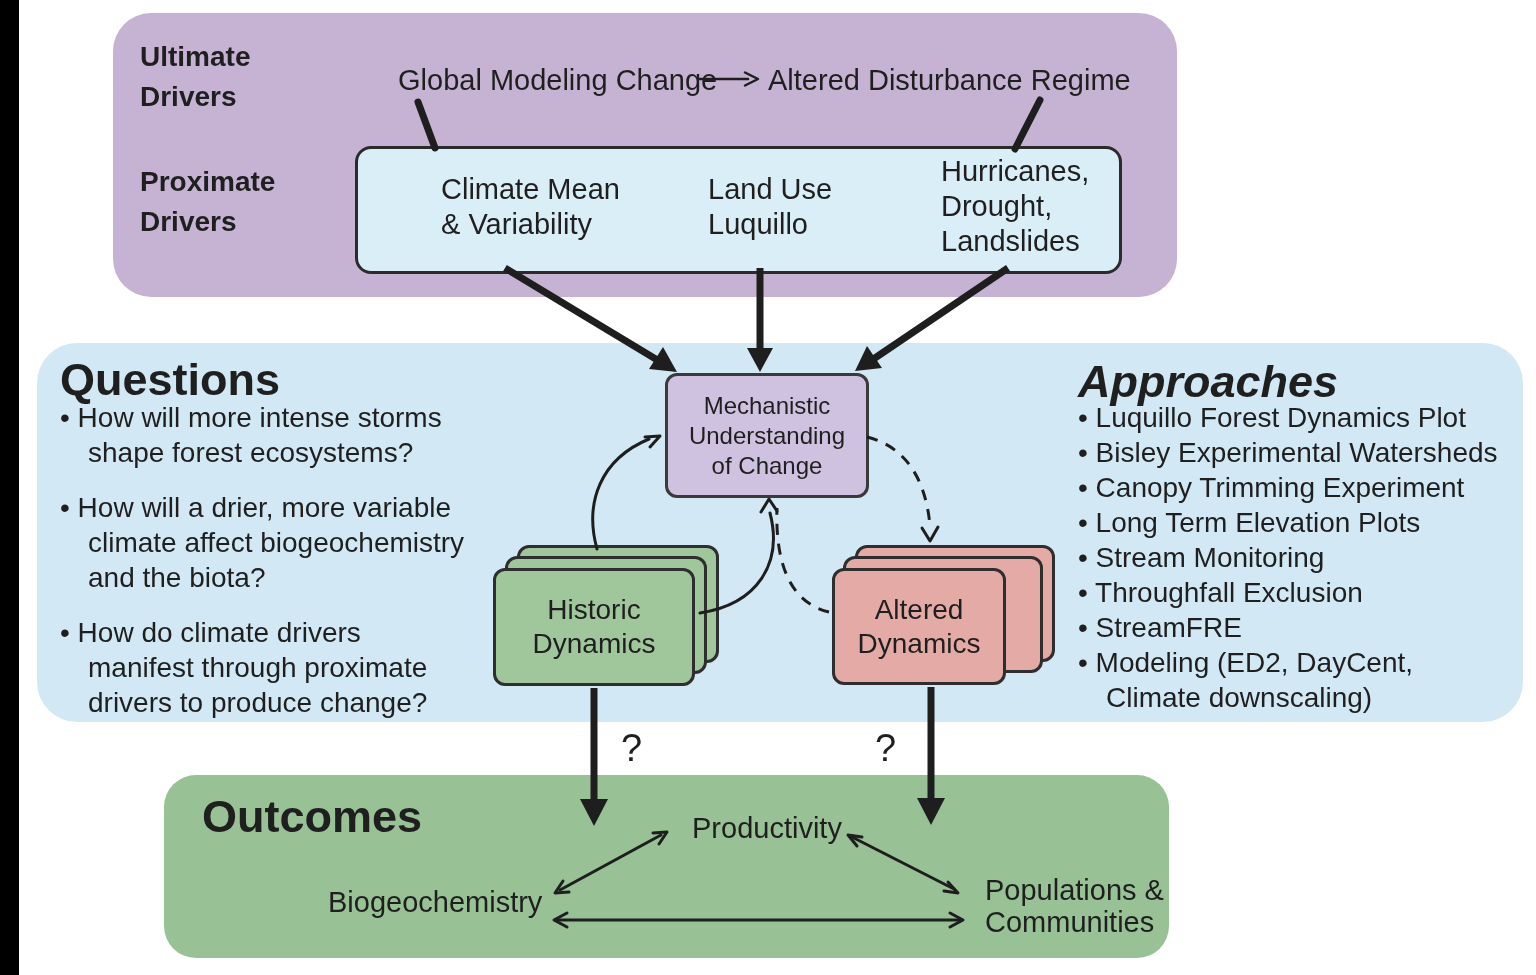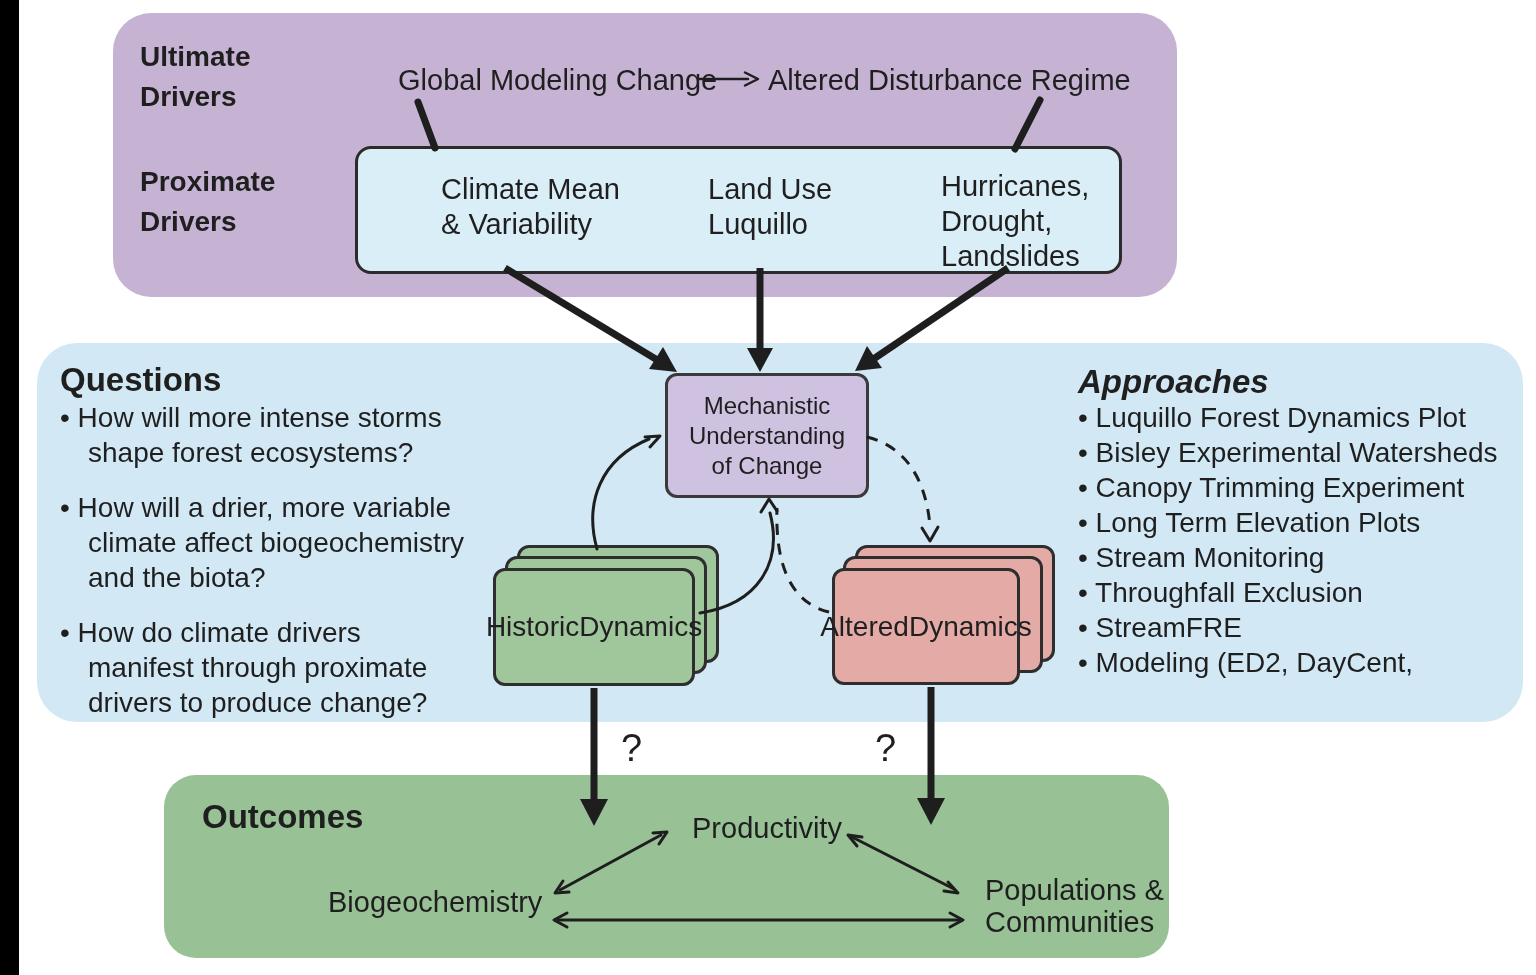--- a/index.html
+++ b/index.html
@@ -11,25 +11,25 @@
   .panel{position:absolute;border-radius:38px;}
   .panel-ultimate{left:113px;top:13px;width:1064px;height:284px;background:#c6b3d4;}
   .panel-middle{left:37px;top:343px;width:1486px;height:379px;background:#d2e9f5;border-radius:40px;}
   .panel-outcomes{left:164px;top:775px;width:1005px;height:183px;background:#98c295;border-radius:32px;}
   .drivers-box{left:355px;top:146px;width:761px;height:122px;background:#daeef8;border:3px solid #2b2b2b;border-radius:16px;position:absolute;}
   .mech-box{left:665px;top:373px;width:198px;height:119px;background:#cfc1e0;border:3px solid #3a3a3a;border-radius:12px;position:absolute;
             display:flex;flex-direction:column;align-items:center;justify-content:center;font-size:24px;line-height:30px;text-align:center;}
   .card{position:absolute;width:202px;height:118px;border:3px solid #2e2e2e;border-radius:12px;box-sizing:border-box;}
   .card.green{background:#a0c69c;}
   .card.pink{background:#e4aba6;}
-  .card-label{display:flex;flex-direction:row;align-items:center;justify-content:center;width:100%;height:100%;
+  .card-label{display:flex;flex-direction:column;align-items:center;justify-content:center;width:100%;height:100%;
               font-size:28px;line-height:34px;text-align:center;}
   
   .t{position:absolute;white-space:nowrap;}
-  .title{font-weight:bold;font-size:33px;line-height:40px;}
+  .title{font-weight:bold;font-size:45px;line-height:40px;}
   .biglabel{font-weight:bold;font-size:28px;line-height:40px;}
   .body29{font-size:29px;line-height:35px;}
   .body28{font-size:28px;line-height:35px;}
   .indent{padding-left:28px;}
   .qmark{font-size:38px;font-weight:normal;}
   .leftbar{position:absolute;left:0;top:0;width:19px;height:975px;background:#000;}
   svg.overlay{position:absolute;left:0;top:0;pointer-events:none;}
   svg .thin{stroke:#1e1e1e;stroke-width:3;fill:none;stroke-linecap:round;}
   svg .thin25{stroke:#1e1e1e;stroke-width:2.5;fill:none;stroke-linecap:round;}
   svg .thick{stroke:#1e1e1e;stroke-width:7;fill:none;}
@@ -52,21 +52,21 @@
   <div class="card green" style="left:505px;top:556px;"></div>
   <div class="card green" style="left:493px;top:568px;">
     <div class="card-label">
       <span>Historic</span>
       <span>Dynamics</span>
     </div>
   </div>
 
   <div class="card pink" style="left:855px;top:545px;width:200px;height:117px;"></div>
   <div class="card pink" style="left:843px;top:556px;width:200px;height:117px;"></div>
-  <div class="card pink" style="left:832px;top:568px;width:188px;height:117px;">
+  <div class="card pink" style="left:832px;top:568px;width:174px;height:117px;">
     <div class="card-label">
       <span>Altered</span>
       <span>Dynamics</span>
     </div>
   </div>
 
   <div class="mech-box">
     <span>Mechanistic</span>
     <span>Understanding</span>
     <span>of Change</span>
@@ -149,21 +149,21 @@
   <div class="t body29" style="left:768px;top:63px;">Altered Disturbance Regime</div>
 
   <div class="t body29" style="left:441px;top:172px;">
     <div>Climate Mean</div>
     <div>&amp; Variability</div>
   </div>
   <div class="t body29" style="left:708px;top:172px;">
     <div>Land Use</div>
     <div>Luquillo</div>
   </div>
-  <div class="t body29" style="left:941px;top:154px;margin-top:15px;">
+  <div class="t body29" style="left:941px;top:154px;">
     <div>Hurricanes,</div>
     <div>Drought,</div>
     <div>Landslides</div>
   </div>
 
   <div class="t title" style="left:60px;top:360px;">Questions</div>
   <div class="t body28" style="left:60px;top:400px;">
     <div>• How will more intense storms</div>
     <div class="indent">shape forest ecosystems?</div>
   </div>
@@ -181,20 +181,21 @@
   <div class="t title" style="left:1078px;top:362px;font-style:italic;">Approaches</div>
   <div class="t body28" style="left:1078px;top:400px;">
     <div>• Luquillo Forest Dynamics Plot</div>
     <div>• Bisley Experimental Watersheds</div>
     <div>• Canopy Trimming Experiment</div>
     <div>• Long Term Elevation Plots</div>
     <div>• Stream Monitoring</div>
     <div>• Throughfall Exclusion</div>
     <div>• StreamFRE</div>
     <div>• Modeling (ED2, DayCent,</div>
+    <div class="indent">Climate downscaling)</div>
   </div>
 
   <div class="t qmark" style="left:621px;top:727px;">?</div>
   <div class="t qmark" style="left:875px;top:727px;">?</div>
 
   <div class="t title" style="left:202px;top:797px;">Outcomes</div>
   <div class="t body29" style="left:692px;top:811px;">Productivity</div>
   <div class="t body29" style="left:328px;top:885px;">Biogeochemistry</div>
   <div class="t body29" style="left:985px;top:874px;line-height:32px;">
     <div>Populations &amp;</div>

